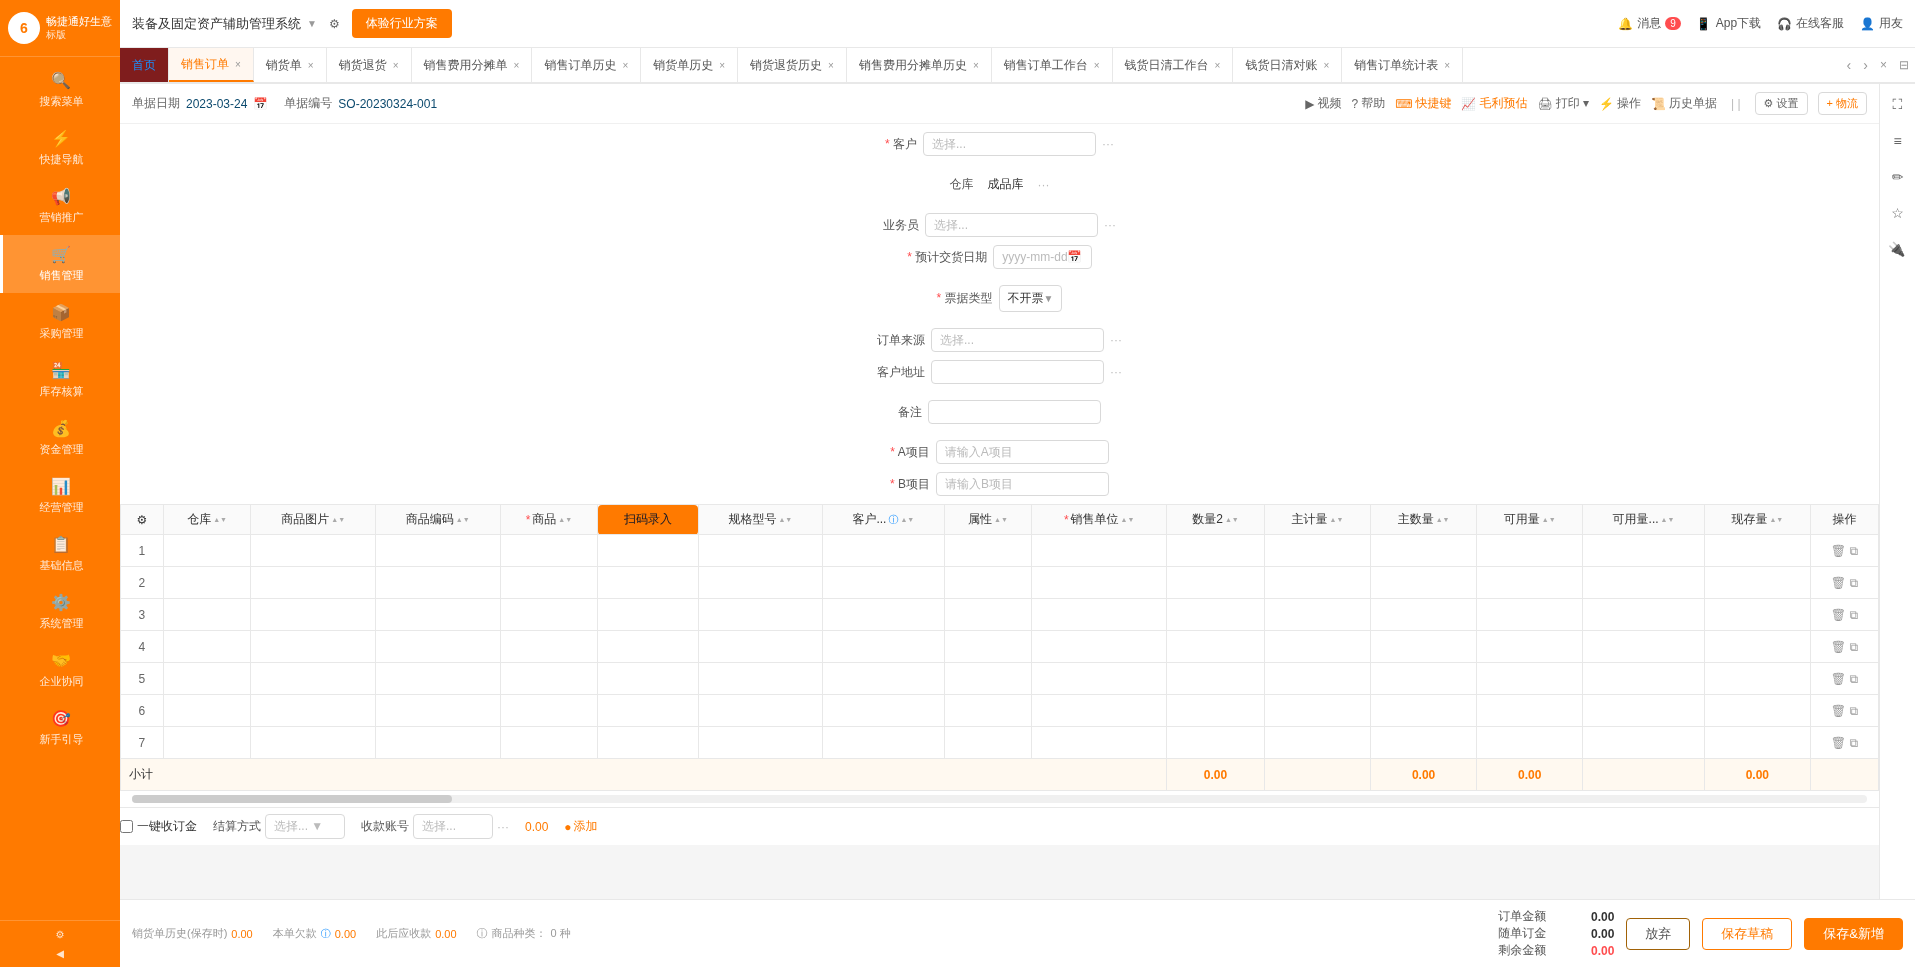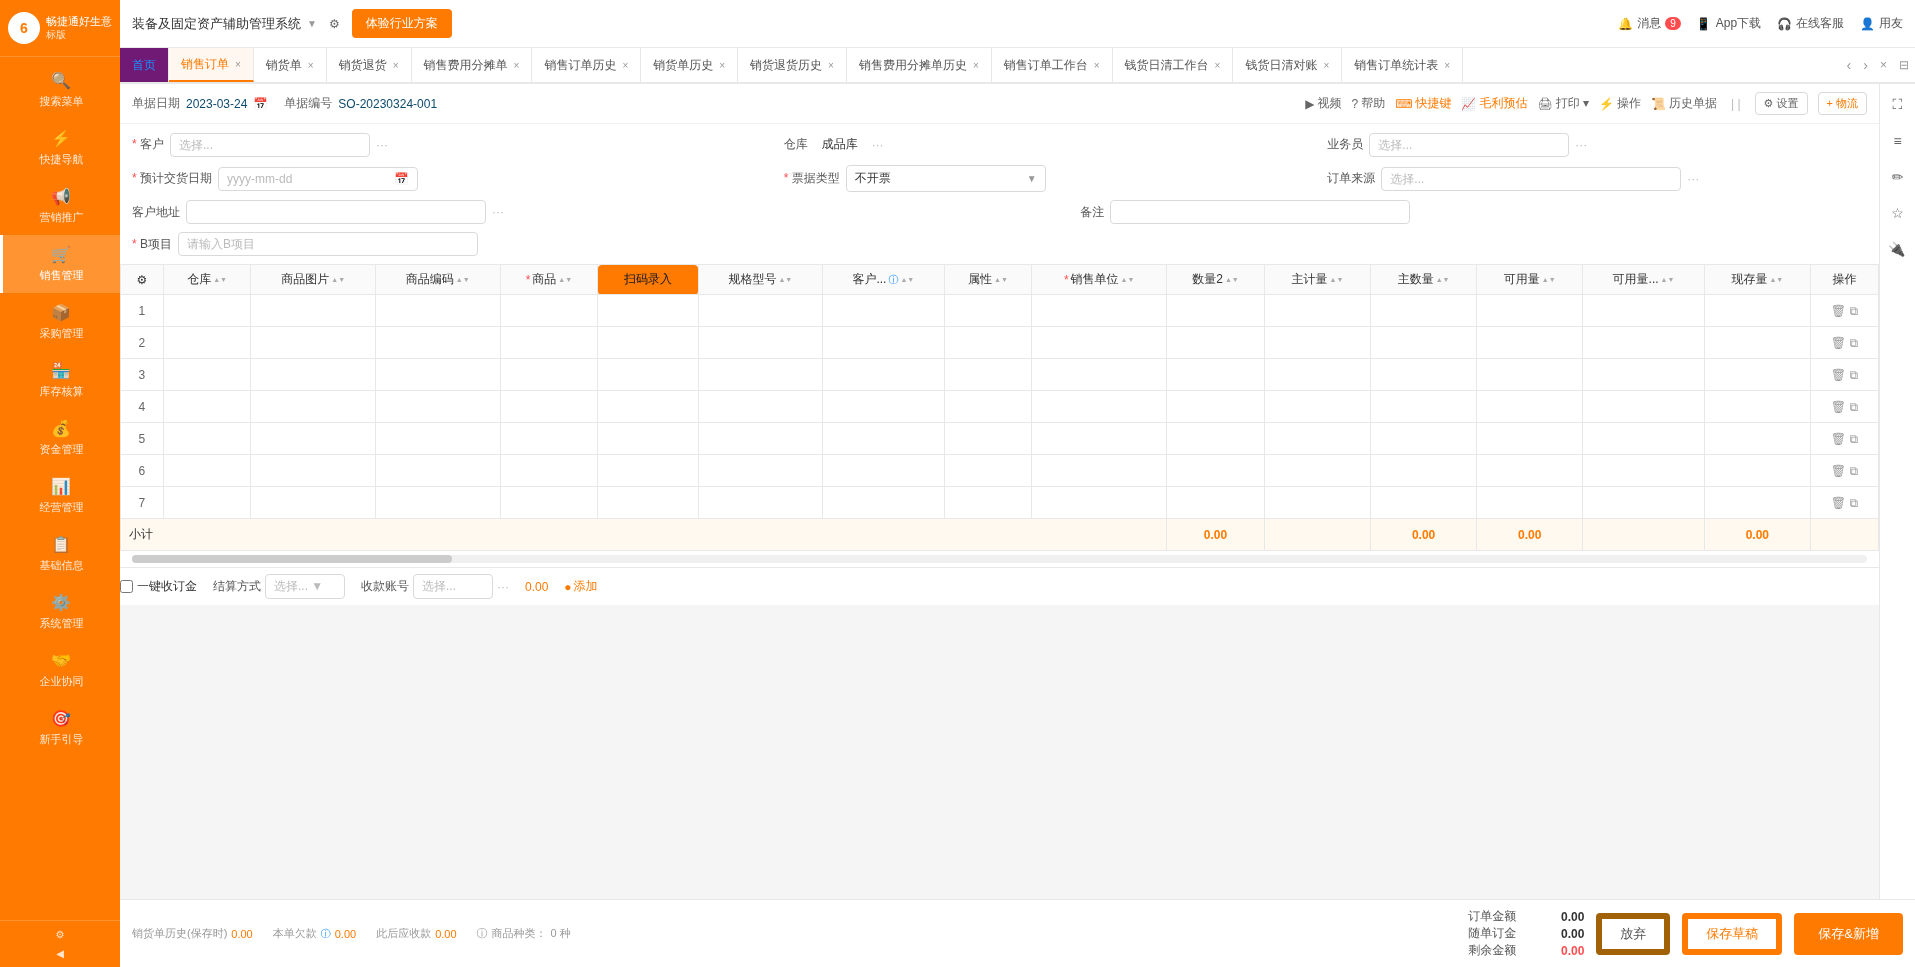--- a/index.html
+++ b/index.html
@@ -29,21 +29,21 @@
     .topbar-btn { background: #ff7a00; color: #fff; border: none; border-radius: 4px; padding: 6px 14px; font-size: 12px; cursor: pointer; }
     .topbar-right { margin-left: auto; display: flex; align-items: center; gap: 16px; color: #555; font-size: 12px; }
     .topbar-right-item { display: flex; align-items: center; gap: 4px; cursor: pointer; }
     .badge { background: #ff4d4f; color: #fff; border-radius: 10px; padding: 1px 5px; font-size: 10px; }
 
     
     .tabbar { background: #fff; height: 36px; display: flex; align-items: center; border-bottom: 2px solid #e8e8e8; flex-shrink: 0; overflow: hidden; }
     .tab { padding: 0 12px; height: 100%; display: flex; align-items: center; gap: 4px; font-size: 12px; color: #555; cursor: pointer; white-space: nowrap; border-right: 1px solid #e8e8e8; position: relative; }
     .tab.active { background: #fff7f0; color: #ff7a00; border-bottom: 2px solid #ff7a00; }
     .tab .close-x { font-size: 10px; color: #999; margin-left: 2px; }
-    .tab:first-child { background: #701a75; color: #1890ff; }
+    .tab:first-child { background: #7f1d1d; color: #1890ff; }
     .tab-arrows { display: flex; align-items: center; margin-left: auto; }
     .tab-arrow { padding: 0 6px; cursor: pointer; color: #999; font-size: 14px; }
     .tab-close-all { padding: 0 6px; color: #999; cursor: pointer; }
 
     
     .content { flex: 1; display: flex; overflow: hidden; }
     .content-main { flex: 1; overflow-y: auto; background: #f5f5f5; }
 
     
     .right-panel { width: 36px; background: #fff; border-left: 1px solid #e8e8e8; display: flex; flex-direction: column; align-items: center; padding: 8px 0; gap: 12px; flex-shrink: 0; }
@@ -55,21 +55,21 @@
     .form-header-item { display: flex; align-items: center; gap: 6px; font-size: 12px; }
     .form-header-label { color: #666; }
     .form-header-value { color: #0c4a6e; }
     .form-header-actions { margin-left: auto; display: flex; align-items: center; gap: 10px; font-size: 12px; color: #666; }
     .form-header-action { display: flex; align-items: center; gap: 3px; cursor: pointer; }
     .form-header-action.highlight { color: #ff7a00; }
     .form-setting-btn { background: #fff; border: 1px solid #d9d9d9; border-radius: 4px; padding: 3px 8px; font-size: 11px; cursor: pointer; color: #666; }
     .form-add-btn { background: #fff; border: 1px solid #d9d9d9; border-radius: 4px; padding: 3px 8px; font-size: 11px; cursor: pointer; color: #ff7a00; }
 
     .form-fields { padding: 8px 12px; background: #fff; display: flex; flex-direction: column; gap: 8px; }
-    .form-row { display: flex; align-items: center; gap: 4px; }
+    .form-row { display: flex; align-items: center; gap: 16px; flex-direction: column; }
     .form-field { display: flex; align-items: center; gap: 6px; flex: 1; }
     .form-field-label { color: #555; font-size: 12px; white-space: nowrap; }
     .form-field-label.required::before { content: '* '; color: #ff4d4f; }
     .form-field-input { flex: 1; border: 1px solid #d9d9d9; border-radius: 4px; padding: 4px 8px; font-size: 12px; color: #333; outline: none; }
     .form-field-input::placeholder { color: #bbb; }
     .form-select { flex: 1; border: 1px solid #d9d9d9; border-radius: 4px; padding: 4px 8px; font-size: 12px; color: #333; outline: none; display: flex; align-items: center; justify-content: space-between; cursor: pointer; }
     .form-select-arrow { color: #999; font-size: 10px; }
     .form-date-input { flex: 1; border: 1px solid #d9d9d9; border-radius: 4px; padding: 4px 8px; font-size: 12px; color: #bbb; outline: none; display: flex; align-items: center; justify-content: space-between; }
 
     
@@ -99,21 +99,21 @@
     .add-btn-sm { background: none; border: none; color: #ff7a00; cursor: pointer; font-size: 12px; display: flex; align-items: center; gap: 2px; }
 
     
     .footer { background: #fff; border-top: 1px solid #e8e8e8; padding: 8px 12px; display: flex; align-items: center; flex-shrink: 0; }
     .footer-left { display: flex; align-items: center; gap: 20px; font-size: 12px; color: #555; }
     .footer-right { margin-left: auto; display: flex; align-items: center; gap: 12px; }
     .summary-box { text-align: right; font-size: 12px; }
     .summary-line { display: flex; justify-content: flex-end; gap: 8px; align-items: center; color: #555; }
     .summary-line .val { color: #333; font-weight: bold; min-width: 60px; text-align: right; }
     .summary-line .val.orange { color: #ff4d4f; }
-    .footer-btn { border: 6px solid #a16207; background: #fff; border-radius: 4px; padding: 6px 18px; font-size: 13px; cursor: pointer; color: #555; }
+    .footer-btn { border: 1px solid #a16207; background: #fff; border-radius: 4px; padding: 6px 18px; font-size: 13px; cursor: pointer; color: #555; }
     .footer-btn.primary { background: #ff7a00; color: #fff; border-color: #ff7a00; }
     .footer-btn.orange-outline { border-color: #ff7a00; color: #ff7a00; }
     .footer-info { font-size: 11px; color: #999; display: flex; align-items: center; gap: 4px; }
 
     
     .scrollbar-track { background: #f0f0f0; height: 8px; border-radius: 4px; margin: 4px 12px; }
     .scrollbar-thumb { background: #ccc; height: 8px; border-radius: 4px; width: 320px; }
 
     input[type="checkbox"] { width: 13px; height: 13px; }
 
@@ -349,20 +349,24 @@
 
           <div class="form-row">
             <div class="form-field" style="flex:1.2">
               <span class="form-field-label">客户地址</span>
               <input class="form-field-input" style="flex: 1 1 0%; max-width: 300px;" placeholder="">
               <span class="dots-link">···</span>
             </div>
             <div class="form-field" style="flex:1">
               <span class="form-field-label">备注</span>
               <input class="form-field-input" style="flex: 1 1 0%; max-width: 300px;" placeholder="">
+            </div>
+            <div class="form-field" style="flex:1">
+              <span class="form-field-label required">A项目</span>
+              <input class="form-field-input" style="flex: 1 1 0%; max-width: 300px;" placeholder="请输入A项目">
             </div>
           </div>
 
           <div class="form-row">
             <div class="form-field" style="flex:1.2">
               <span class="form-field-label required">B项目</span>
               <input class="form-field-input" style="flex: 1 1 0%; max-width: 300px;" placeholder="请输入B项目">
             </div>
           </div>
         </div>

